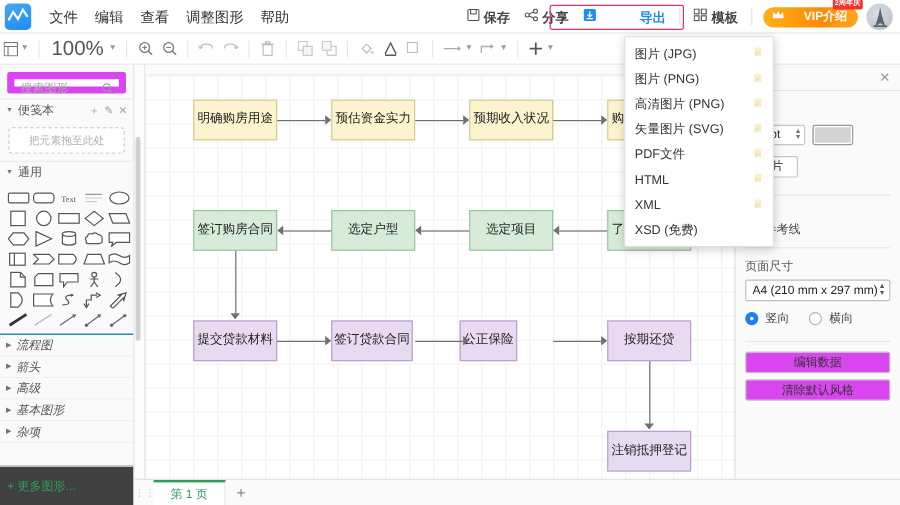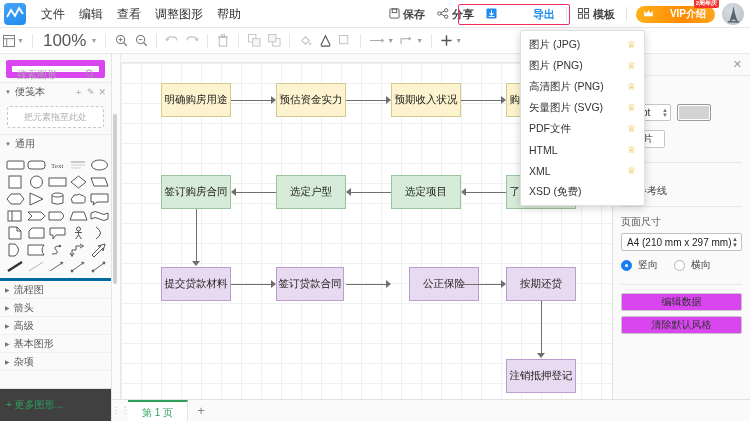--- a/index.html
+++ b/index.html
@@ -116,21 +116,21 @@
     font-size: 9px; color: #b0b0b0; background: #fff;
   }
   .shapegrid {
     display: grid; grid-template-columns: repeat(5, 1fr);
     gap: 2px; padding: 4px 5px 4px 6px; background: #fafafa;
   }
   .shape {
     height: 15px; display: flex; align-items: center; justify-content: center;
   }
   .shape svg { display: block; }
-  .collapse-list { border-top: 3px solid #0369a1; }
+  .collapse-list { border-top: 1px solid #0369a1; font-style: italic; }
   .crow {
     display: flex; align-items: center; height: 18px; padding: 0 5px;
     font-size: 10px; color: #555; border-bottom: 1px solid #f0f0f0;
   }
   .sb-bottom {
     margin-top: auto; border-top: 1px solid #e2e2e2; height: 18px;
     display: flex; align-items: center; padding: 16px 6px;
     font-size: 10px; color: #2e9e5b; background: #404040;
   }
 
@@ -741,21 +741,21 @@
     <div class="edge" style="left:230px; top:128.5px; width:40px; height:1.2px;"></div>
     <div class="arrow" style="left:225px; top:125px; border-top:4px solid transparent; border-bottom:4px solid transparent; border-right:5px solid #6f6f6f;"></div>
     <div class="edge" style="left:115px; top:128.5px; width:40px; height:1.2px;"></div>
     <div class="arrow" style="left:110px; top:125px; border-top:4px solid transparent; border-bottom:4px solid transparent; border-right:5px solid #6f6f6f;"></div>
 
     <div class="edge" style="left:74.5px; top:146px; width:1.2px; height:52px;"></div>
     <div class="arrow" style="left:71px; top:198px; border-left:4px solid transparent; border-right:4px solid transparent; border-top:5px solid #6f6f6f;"></div>
 
     <div class="node n-purple" style="left:40px;  top:204px; width:70px; height:34px;">提交贷款材料</div>
     <div class="node n-purple" style="left:155px; top:204px; width:68px; height:34px;">签订贷款合同</div>
-    <div class="node n-purple" style="left:288px; top:204px; width:70px; height:34px;">公正保险</div>
+    <div class="node n-purple" style="left:262px; top:204px; width:48px; height:34px;">公正保险</div>
     <div class="node n-purple" style="left:385px; top:204px; width:70px; height:34px;">按期还贷</div>
     <div class="edge" style="left:110px; top:220.5px; width:40px; height:1.2px;"></div>
     <div class="arrow" style="left:150px; top:217px; border-top:4px solid transparent; border-bottom:4px solid transparent; border-left:5px solid #6f6f6f;"></div>
     <div class="edge" style="left:225px; top:220.5px; width:40px; height:1.2px;"></div>
     <div class="arrow" style="left:265px; top:217px; border-top:4px solid transparent; border-bottom:4px solid transparent; border-left:5px solid #6f6f6f;"></div>
     <div class="edge" style="left:340px; top:220.5px; width:40px; height:1.2px;"></div>
     <div class="arrow" style="left:380px; top:217px; border-top:4px solid transparent; border-bottom:4px solid transparent; border-left:5px solid #6f6f6f;"></div>
 
     <div class="edge" style="left:419.5px; top:238px; width:1.2px; height:52px;"></div>
     <div class="arrow" style="left:416px; top:290px; border-left:4px solid transparent; border-right:4px solid transparent; border-top:5px solid #6f6f6f;"></div>

